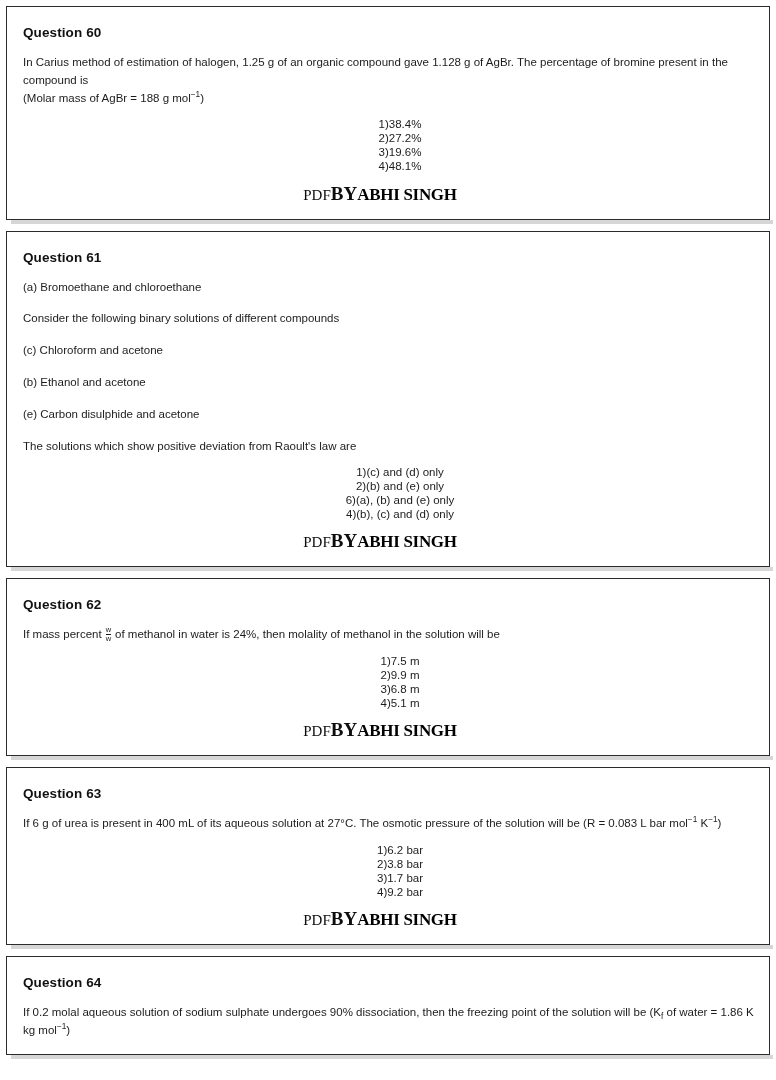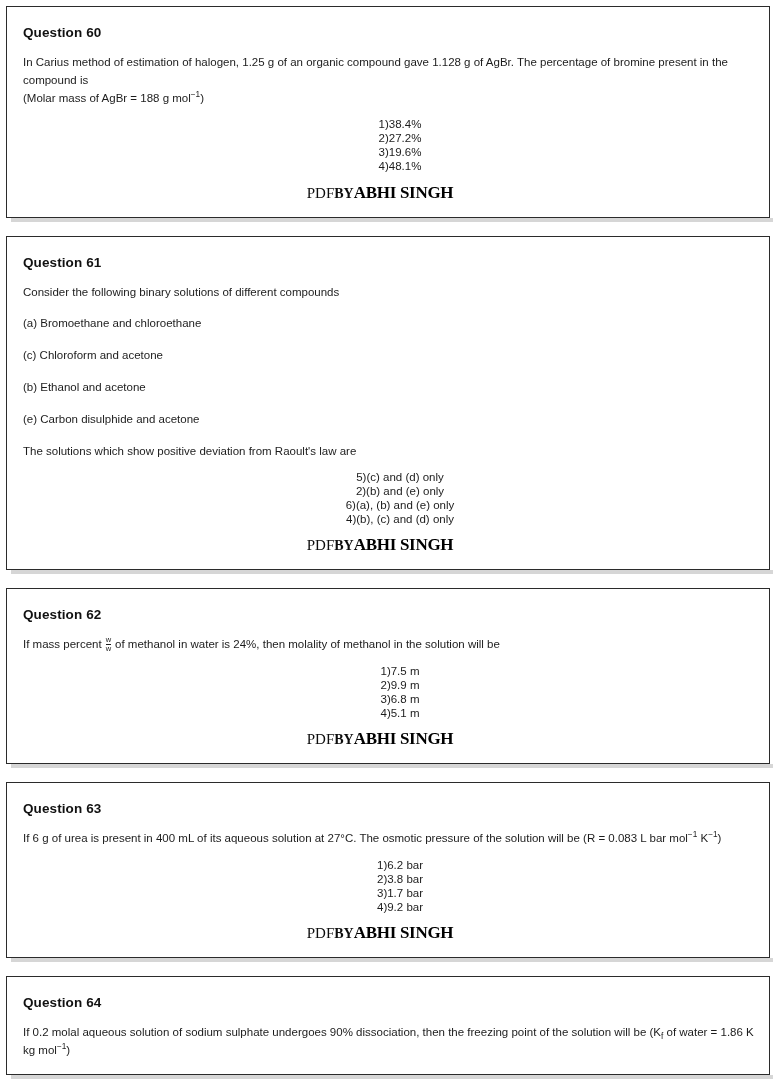--- a/index.html
+++ b/index.html
@@ -18,21 +18,21 @@
 
   .page {
     width: 776px;
     padding: 6px 6px 0 6px;
   }
 
   .q-card {
     position: relative;
     border: 1px solid #2b2b2b;
     background: #ffffff;
-    margin-bottom: 18px;
+    margin-bottom: 11px;
     padding: 18px 14px 10px 14px;
   }
   .q-card::after {
     content: "";
     position: absolute;
     left: 4px;
     right: -4px;
     bottom: -5px;
     height: 4px;
     background: #d6d6d6;
@@ -84,21 +84,21 @@
   .wm-pdf {
     font-family: "Liberation Serif", serif;
     font-weight: normal;
     font-size: 15px;
     letter-spacing: 0px;
     color: #0d0d0d;
   }
   .wm-by {
     font-family: "Liberation Serif", serif;
     font-weight: bold;
-    font-size: 14px;
+    font-size: 19px;
     color: #0d0d0d;
   }
   .wm-name {
     font-family: Liberation Serif, serif;
     font-weight: bold;
     font-size: 17px;
     letter-spacing: -0.3px;
     color: #000000;
   }
 
@@ -135,28 +135,28 @@
       <li>3)19.6%</li>
       <li>4)48.1%</li>
     </ul>
     <div class="watermark">
       <span class="wm-pdf">PDF</span><span class="wm-by">BY</span><span class="wm-name">ABHI SINGH</span>
     </div>
   </section>
 
   <section class="q-card">
     <h2 class="q-title">Question 61</h2>
+    <p class="q-line">(a) Bromoethane and chloroethane</p>
     <p class="q-line">Consider the following binary solutions of different compounds</p>
-    <p class="q-line">(a) Bromoethane and chloroethane</p>
     <p class="q-line">(c) Chloroform and acetone</p>
     <p class="q-line">(b) Ethanol and acetone</p>
     <p class="q-line">(e) Carbon disulphide and acetone</p>
     <p class="q-line last-line">The solutions which show positive deviation from Raoult's law are</p>
     <ul class="options">
-      <li>5)(c) and (d) only</li>
+      <li>1)(c) and (d) only</li>
       <li>2)(b) and (e) only</li>
       <li>6)(a), (b) and (e) only</li>
       <li>4)(b), (c) and (d) only</li>
     </ul>
     <div class="watermark">
       <span class="wm-pdf">PDF</span><span class="wm-by">BY</span><span class="wm-name">ABHI SINGH</span>
     </div>
   </section>
 
   <section class="q-card">

